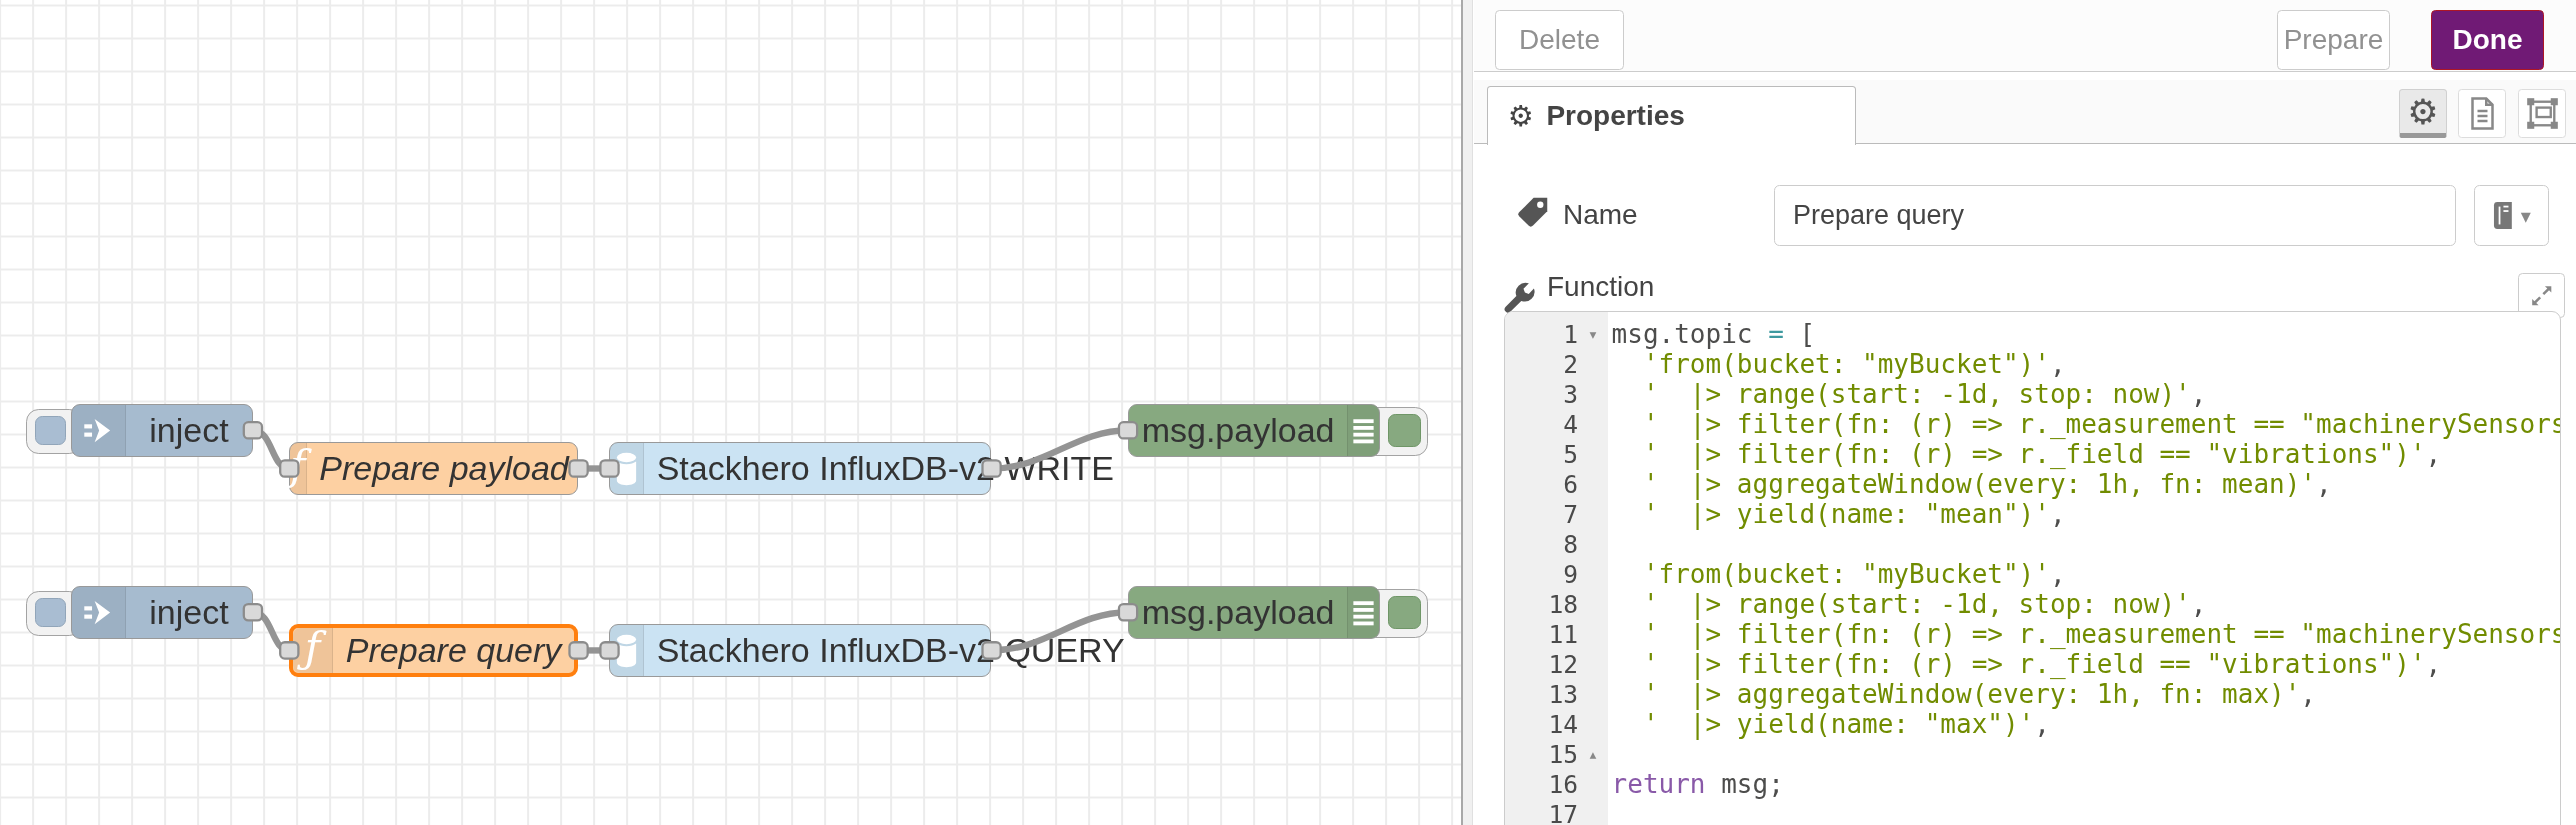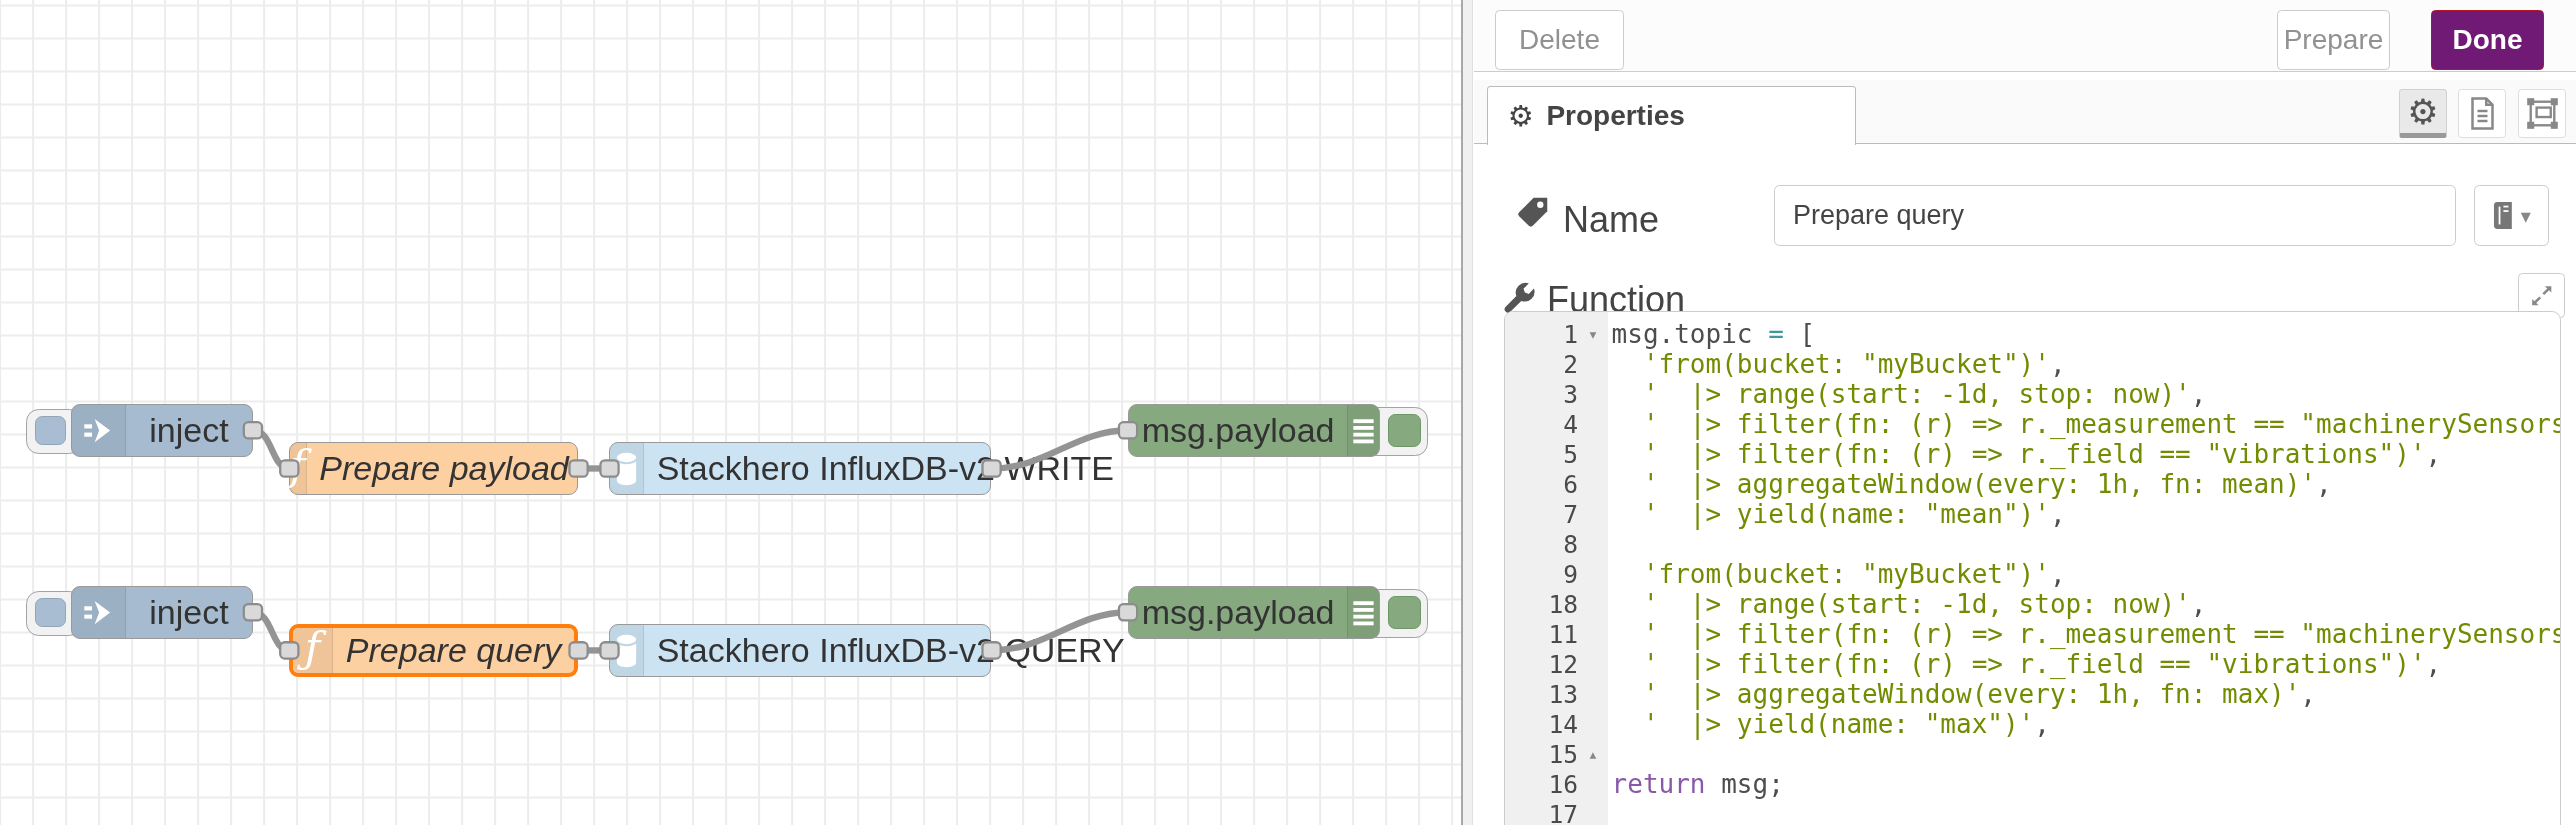--- a/index.html
+++ b/index.html
@@ -48,21 +48,21 @@
   .tab-bar{position:absolute;left:0;top:80px;width:100%;height:64px;background:#fafafa;
         border-bottom:1.8px solid #bbb;box-sizing:border-box;}
   .tab{position:absolute;left:12.7px;top:6.4px;width:369px;height:59px;background:#fff;
         border:1.8px solid #bbb;border-bottom:none;border-radius:3.6px 3.6px 0 0;box-sizing:border-box;
         display:flex;align-items:center;gap:12.7px;padding-left:20px;z-index:2;}
   .tab .tlabel{font-size:28px;font-weight:bold;color:#444;}
   .mini-btn{position:absolute;top:9px;width:48px;height:49px;box-sizing:border-box;border:1.8px solid #ddd;
         border-radius:3.6px;background:#fff;display:flex;align-items:center;justify-content:center;color:#777;}
   .mini-btn.active{background:#e9e9e9;border-color:#d0d0d0;border-bottom:5.5px solid #999;}
   .gear{font-size:35px;line-height:1;color:#555;}
-  .form-label{position:absolute;font-size:36px;color:#444;}
+  .form-label{position:absolute;font-size:28px;color:#444;}
   #name-input{position:absolute;left:300px;top:185px;width:682px;height:61px;box-sizing:border-box;
         border:1.8px solid #ccc;border-radius:5.5px;font-size:27px;color:#444;padding:0 18px;
         font-family:"Liberation Sans",sans-serif;}
   .field-btn{position:absolute;left:1000px;top:185px;width:75px;height:61px;box-sizing:border-box;
         border:1.8px solid #ccc;border-radius:5.5px;background:#fff;display:flex;align-items:center;
         justify-content:center;gap:4.5px;color:#777;}
   .caret{font-size:20px;color:#888;}
   .expand-btn{position:absolute;left:1044px;top:273px;width:47px;height:45px;box-sizing:border-box;
         border:1.8px solid #ccc;border-radius:4.5px;background:#fff;display:flex;align-items:center;justify-content:center;}
 
@@ -272,21 +272,21 @@
       <line x1="6" y1="5" x2="6" y2="21" stroke="#fff" stroke-width="1.6"></line>
       <line x1="9.5" y1="5" x2="14" y2="5" stroke="#fff" stroke-width="1.6"></line>
       <line x1="9.5" y1="9" x2="14" y2="9" stroke="#fff" stroke-width="1.6"></line>
     </svg>
     <span class="caret">▾</span>
   </div>
 
   <svg class="icon" style="position:absolute;left:24px;top:280px;" width="38" height="38" viewBox="0 0 24 24">
     <path d="M22.7 5.3a6.2 6.2 0 0 1-8 7.9l-6.9 6.9a2.2 2.2 0 0 1-3.1-3.1l6.9-6.9a6.2 6.2 0 0 1 7.9-8l-3.4 3.4.9 2.4 2.4.9z" fill="#555"></path>
   </svg>
-  <div class="form-label" style="left:73px;top:279px;">Function</div>
+  <div class="form-label" style="left:73px;top:271px;">Function</div>
   <div class="expand-btn">
     <svg class="icon" width="25.5" height="25.5" viewBox="0 0 24 24">
       <g stroke="#888" stroke-width="2.4" fill="none">
           <line x1="5" y1="19" x2="10.5" y2="13.5"></line>
           <line x1="19" y1="5" x2="13.5" y2="10.5"></line>
         </g>
       <g fill="#888">
           <path d="M3 21v-6l6 6z"></path>
           <path d="M21 3v6l-6-6z"></path>
         </g>

